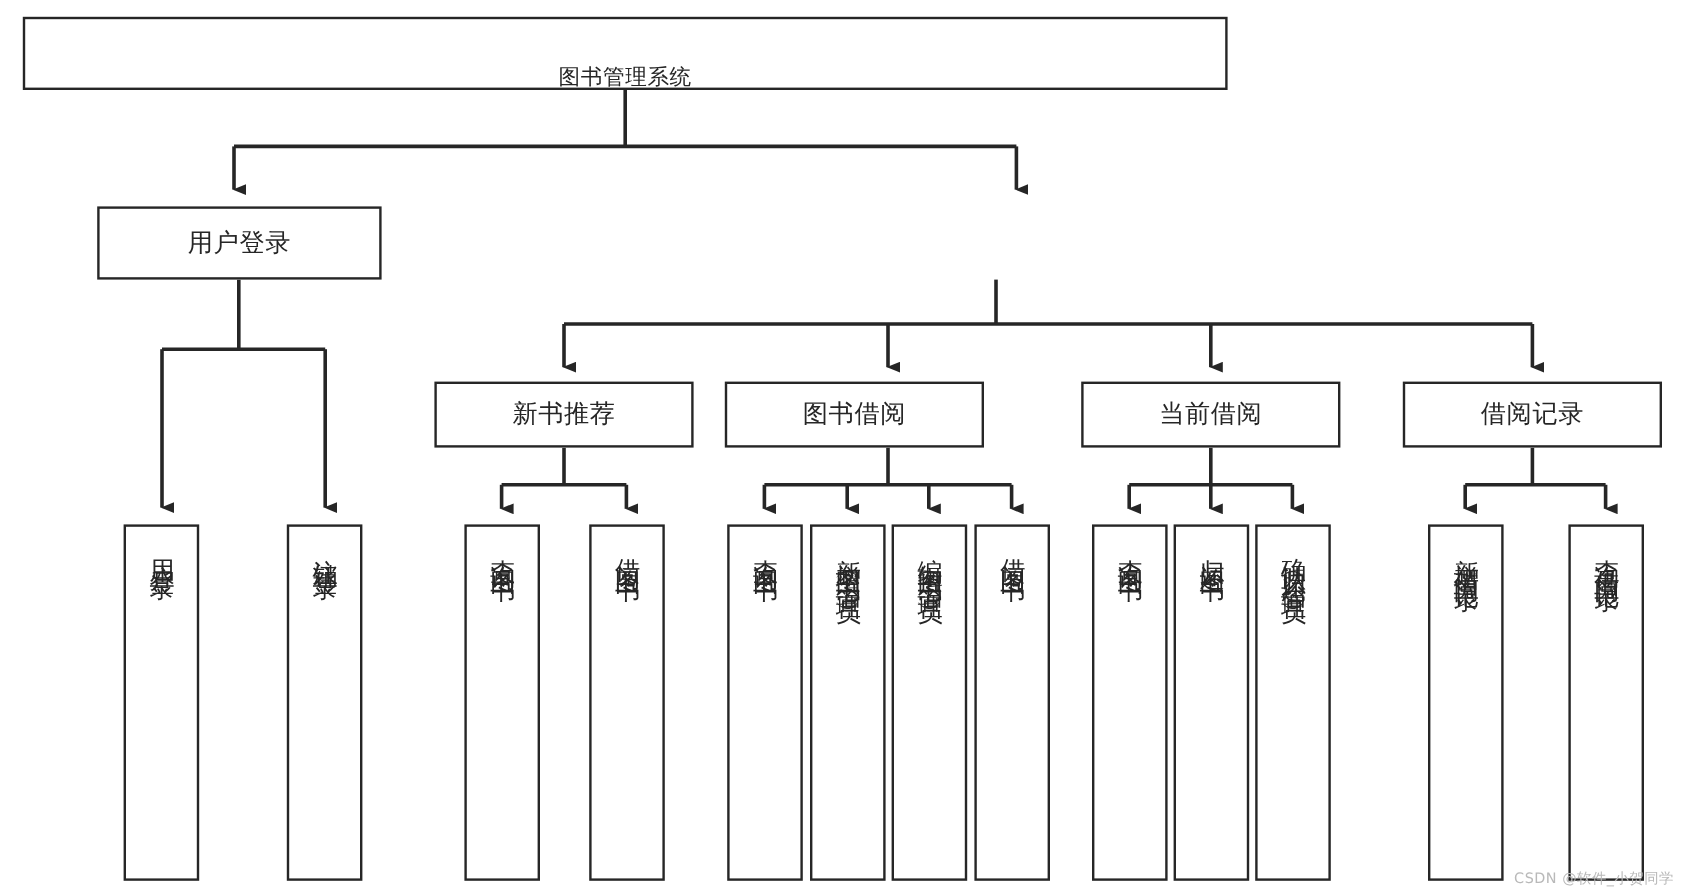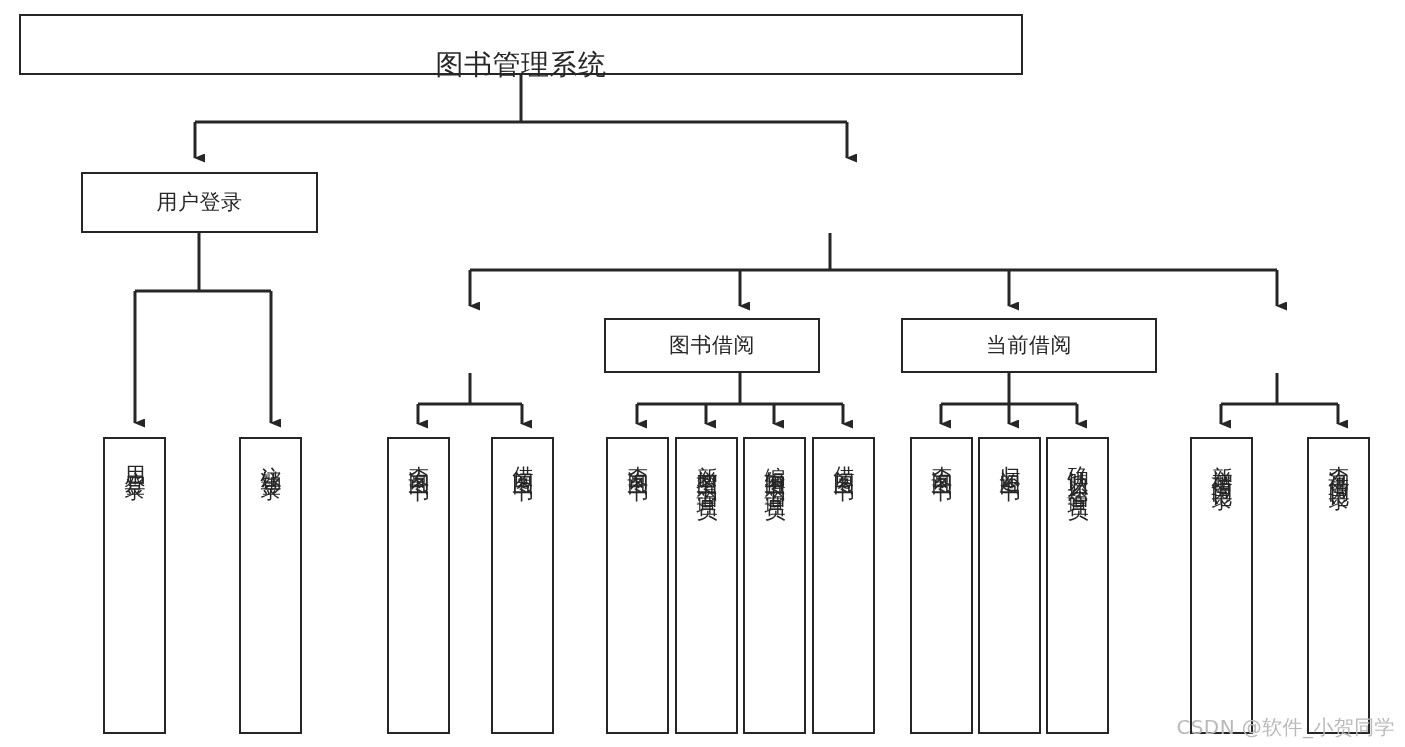--- a/index.html
+++ b/index.html
@@ -42,42 +42,42 @@
     line-height: 1.18;
     color: #262626;
     white-space: nowrap;
   }
   
   .node.horiz .node-label {
     font-size: 21px;
     letter-spacing: 0.5px;
   }
   #node-root .node-label {
-    font-size: 28px;
+    font-size: 18px;
     margin-top: 40px;
   }
   
   .node.vert {
     align-items: flex-start;
     padding-top: 10px;
   }
   .node.vert .node-label {
     writing-mode: vertical-rl;
     text-orientation: upright;
     font-size: 21px;
     line-height: 1.0;
     letter-spacing: 5px;
     white-space: pre-wrap;
     max-height: 285px;
   }
   #watermark {
     position: absolute;
     right: 10px;
     bottom: 6px;
-    font-size: 20px;
+    font-size: 12px;
     color: #b9b9b9;
     letter-spacing: 0.4px;
     white-space: nowrap;
     user-select: none;
   }
 </style>
 </head>
 <body>
 
 <div id="diagram-root">
@@ -135,29 +135,35 @@
 
   <div class="node horiz" id="node-root" style="left:19px; top:14px; width:1004px; height:61px;">
     <span class="node-label">图书管理系统</span>
   </div>
 
   <div class="node horiz" id="node-user-login" style="left:81px; top:172px; width:237px; height:61px;">
     <span class="node-label">用户登录</span>
   </div>
 
 
+  <div class="node horiz" id="node-new-book-rec" style="left:362px; top:318px; width:216px; height:55px;">
+    <span class="node-label">新书推荐</span>
+  </div>
 
   <div class="node horiz" id="node-book-borrow" style="left:604px; top:318px; width:216px; height:55px;">
     <span class="node-label">图书借阅</span>
   </div>
 
-  <div class="node horiz" id="node-current-borrow" style="left:901px; top:318px; width:256px; height:55px;">
+  <div class="node horiz" id="node-current-borrow" style="left:901px; top:318px; width:216px; height:55px;">
     <span class="node-label">当前借阅</span>
   </div>
 
+  <div class="node horiz" id="node-borrow-record" style="left:1169px; top:318px; width:216px; height:55px;">
+    <span class="node-label">借阅记录</span>
+  </div>
 
   <div class="node vert" id="node-leaf-user-login" style="left:103px; top:437px; width:63px; height:297px;">
     <span class="node-label">用户登录</span>
   </div>
 
   <div class="node vert" id="node-leaf-logout" style="left:239px; top:437px; width:63px; height:297px;">
     <span class="node-label">注销登录</span>
   </div>
 
   <div class="node vert" id="node-leaf-query-book-a" style="left:387px; top:437px; width:63px; height:297px;">

